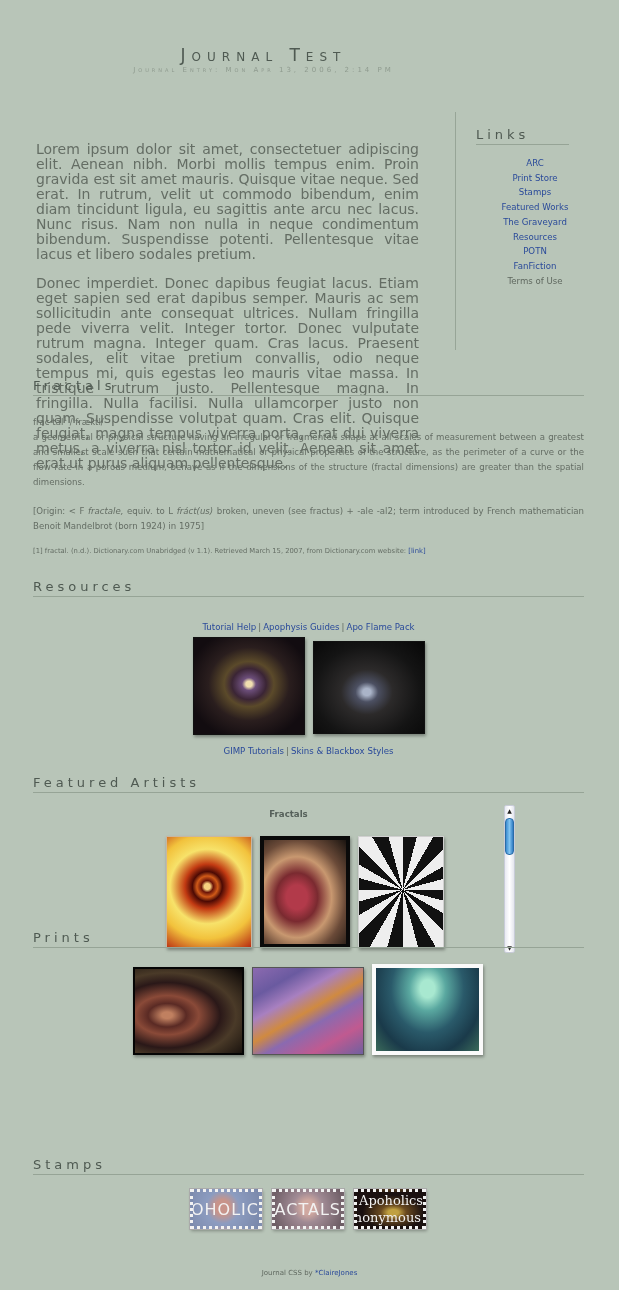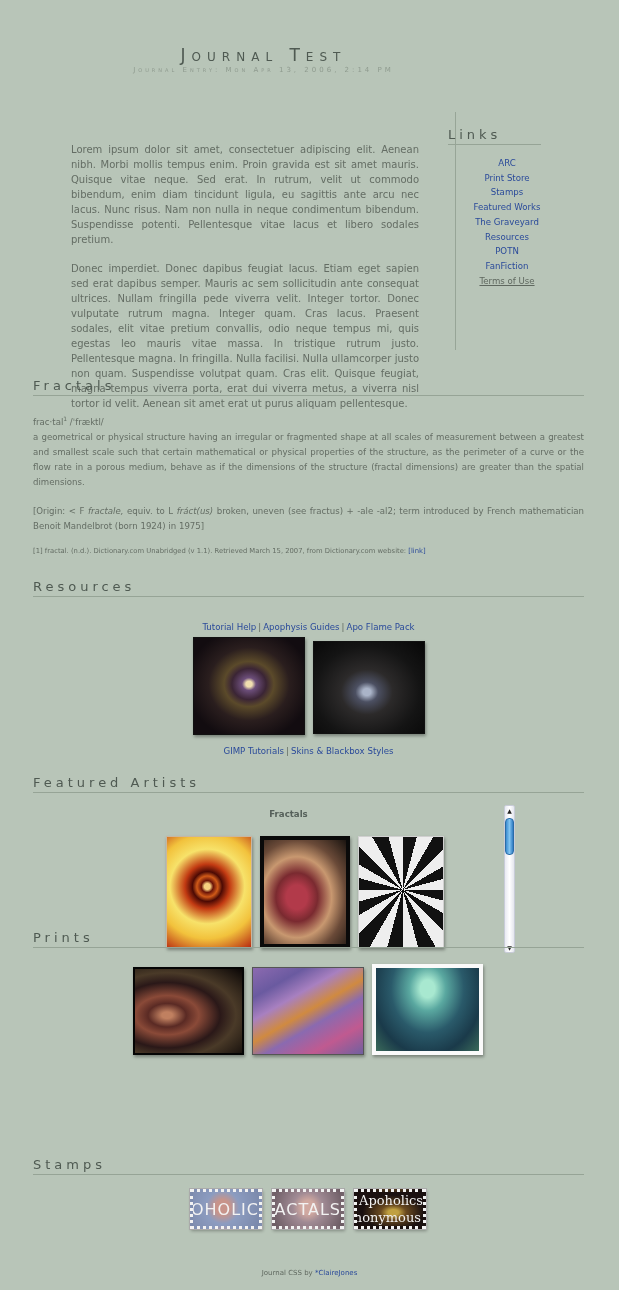--- a/index.html
+++ b/index.html
@@ -5,33 +5,33 @@
   * { box-sizing: border-box; margin: 0; padding: 0; }
   html, body { width: 619px; height: 1290px; background: #b8c5b8; overflow: hidden; }
   body { font-family: "DejaVu Sans", "Liberation Sans", sans-serif; color: #5a625a; position: relative; }
   a { color: #2a4a9a; text-decoration: none; }
 
   .header { position: absolute; top: 45px; left: 0; width: 527px; text-align: center; }
   .title { font-size: 17px; letter-spacing: 6px; color: #4f5a52; font-variant: small-caps; line-height: 20px; }
   .subtitle { font-size: 7px; letter-spacing: 3px; color: #8f9b8f; font-variant: small-caps; line-height: 9px; margin-top: 1px; }
 
   .journal-col { position: absolute; top: 127px; left: 36px; width: 383px; }
-  .links-col { position: absolute; top: 127px; left: 448px; width: 120px; }
+  .links-col { position: absolute; top: 127px; left: 476px; width: 120px; }
   .vdivider { position: absolute; top: 112px; left: 455px; width: 1px; height: 238px; background: #97a597; }
 
   .sec-title { font-size: 13px; letter-spacing: 4px; color: #4f5a52; line-height: 16px; padding-bottom: 1px; border-bottom: 1px solid #96a496; }
   .links-col .sec-title { width: 93px; }
 
-  .para { font-size: 10px; line-height: 15px; text-align: justify; color: #646d64; margin-left: 35px; }
+  .para { font-size: 14px; line-height: 15px; text-align: justify; color: #646d64; }
   .journal-col .para { margin-top: 15px; }
   .journal-col .para + .para { margin-top: 14px; }
 
   .links-list { list-style: none; margin-top: 11px; text-align: center; width: 120px; margin-left: -1px; }
   .links-list li { font-size: 8.6px; line-height: 14.7px; }
-  .links-list li.plain { color: #5f685f; text-decoration: underline; }
+  .links-list li.plain { color: #5f685f; }
 
   .section { position: absolute; left: 33px; width: 551px; }
   .fractals { top: 378px; }
   .def-word { font-size: 8.6px; line-height: 15px; margin-top: 15px; color: #646d64; }
   .def-word sup { font-size: 6px; }
   .def-pos { font-size: 8.6px; font-style: italic; line-height: 15px; color: #646d64; }
   .def-body { font-size: 8.6px; line-height: 15px; text-align: justify; color: #646d64; }
   .def-origin { font-size: 8.6px; line-height: 15px; text-align: justify; color: #646d64; margin-top: 14px; }
   .def-origin i { font-style: italic; }
   .def-cite { font-size: 6.8px; line-height: 10px; margin-top: 12px; color: #646d64; }

